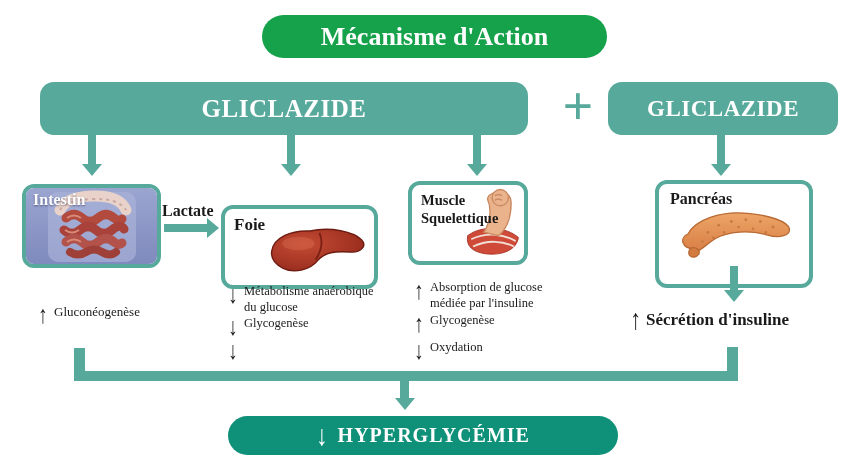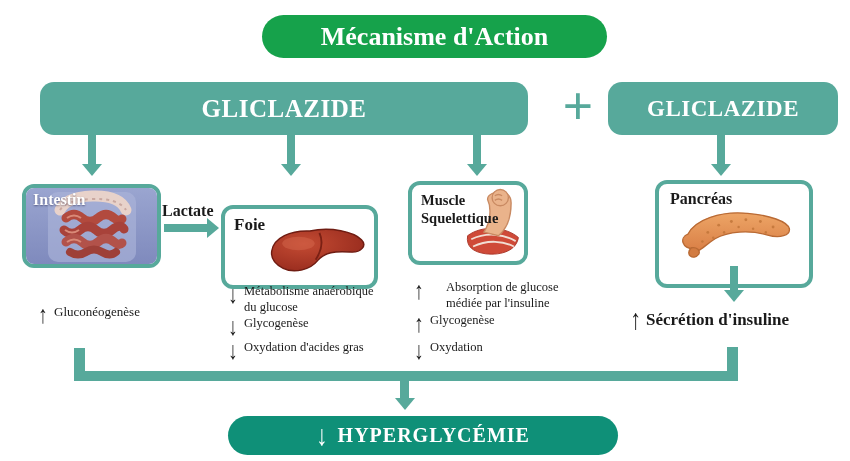--- a/index.html
+++ b/index.html
@@ -184,26 +184,25 @@
   <div class="fx" style="left:228px;top:282px;">
     <span class="fx-glyph">↓</span>
     <span class="fx-text" style="width:140px;">Métabolisme anaérobique du glucose</span>
   </div>
   <div class="fx" style="left:228px;top:314px;">
     <span class="fx-glyph">↓</span>
     <span class="fx-text">Glycogenèse</span>
   </div>
   <div class="fx" style="left:228px;top:338px;">
     <span class="fx-glyph">↓</span>
-    <span class="fx-text">Oxydation d'acides gras</span>
   </div>
 
   <div class="fx" style="left:414px;top:278px;">
     <span class="fx-glyph">↑</span>
-    <span class="fx-text" style="width:135px;margin-left:16px;">Absorption de glucose médiée par l'insuline</span>
+    <span class="fx-text" style="width:135px;">Absorption de glucose médiée par l'insuline</span>
   </div>
   <div class="fx" style="left:414px;top:311px;">
     <span class="fx-glyph">↑</span>
     <span class="fx-text">Glycogenèse</span>
   </div>
   <div class="fx" style="left:414px;top:338px;">
     <span class="fx-glyph">↓</span>
     <span class="fx-text">Oxydation</span>
   </div>
 

